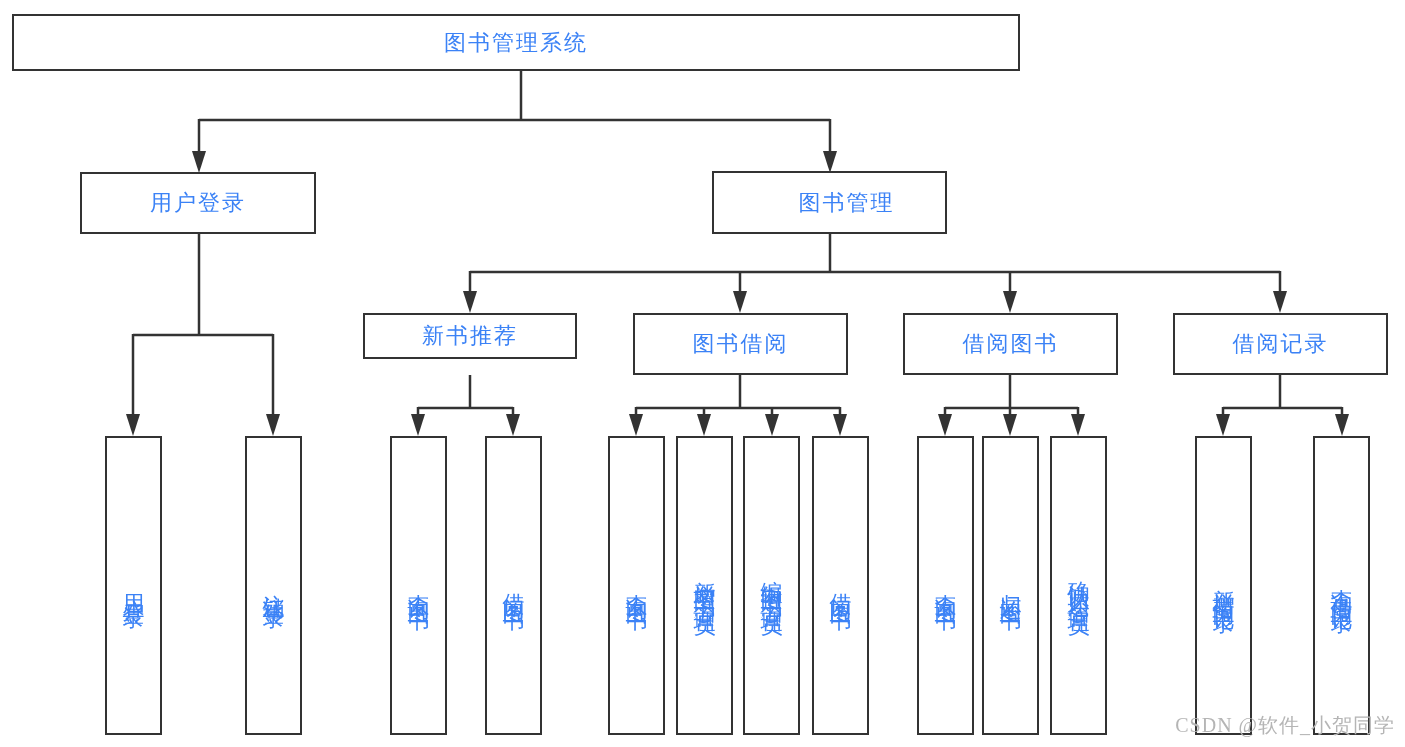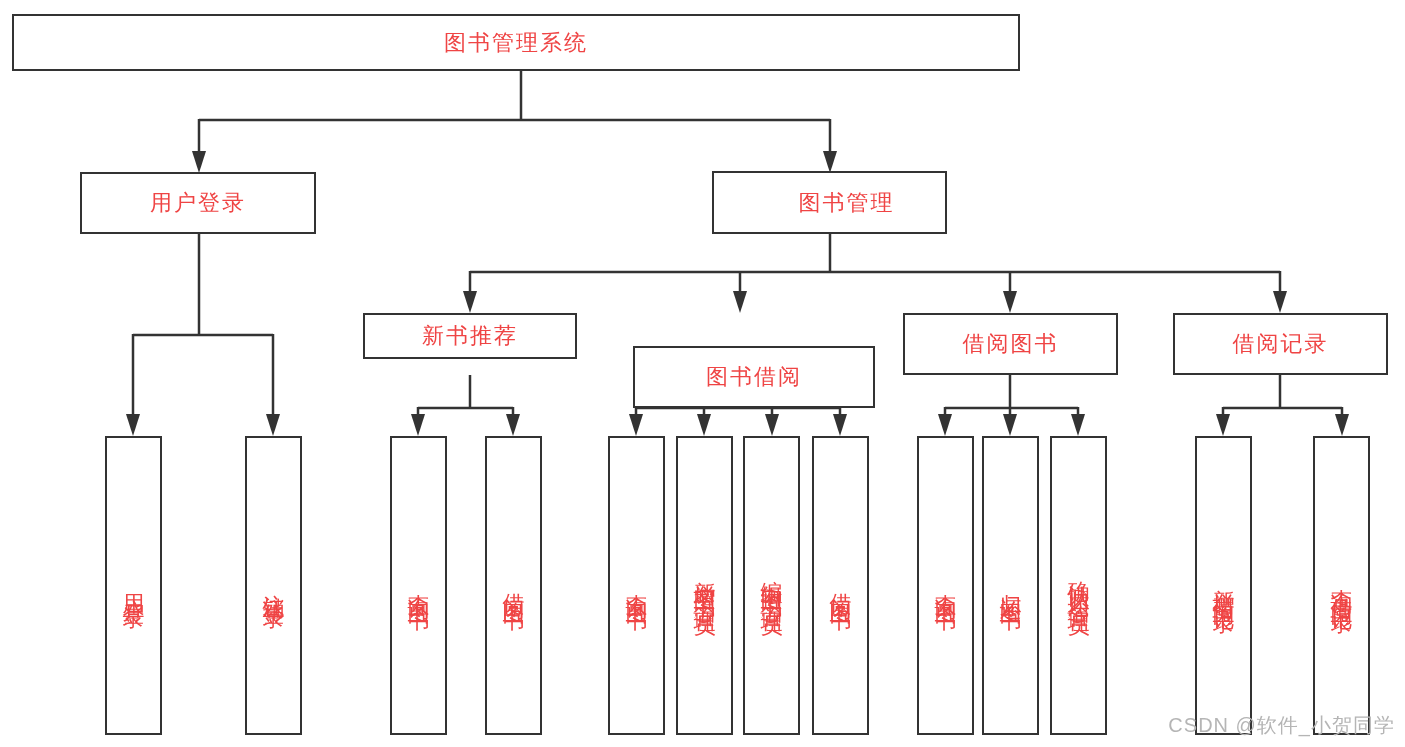--- a/index.html
+++ b/index.html
@@ -18,21 +18,21 @@
     z-index: 1;
   }
   .node {
     position: absolute;
     box-sizing: border-box;
     background: #ffffff;
     border: 2.5px solid #333333;
     display: flex;
     align-items: center;
     justify-content: center;
-    color: #ef4444;
+    color: #3b82f6;
     font-size: 22px;
     letter-spacing: 2px;
     z-index: 2;
     text-align: center;
   }
   .node.leaf {
     width: 57px;
     height: 299px;
     top: 436px;
   }
@@ -40,21 +40,21 @@
     writing-mode: vertical-rl;
     letter-spacing: 5px;
     line-height: 1;
     max-height: 284px;
   }
   
   .n-root           { left: 12px;   top: 14px;  width: 1008px; height: 57px; }
   .n-user-login     { left: 80px;   top: 172px; width: 236px;  height: 62px; }
   .n-book-mgmt      { left: 712px;  top: 171px; width: 235px;  height: 63px; padding-left: 34px; }
   .n-new-book       { left: 363px;  top: 313px; width: 214px;  height: 46px; }
-  .n-book-borrow    { left: 633px;  top: 313px; width: 242px;  height: 62px; margin-top: 33px; }
+  .n-book-borrow    { left: 633px;  top: 313px; width: 215px;  height: 62px; }
   .n-current-borrow { left: 903px;  top: 313px; width: 215px;  height: 62px; }
   .n-borrow-record  { left: 1173px; top: 313px; width: 215px;  height: 62px; font-family: Liberation Serif, serif; }
   
   .leaf-0  { left: 105px; }
   .leaf-1  { left: 245px; }
   .leaf-2  { left: 390px; }
   .leaf-3  { left: 485px; }
   .leaf-4  { left: 608px; }
   .leaf-5  { left: 676px; }
   .leaf-6  { left: 743px; }
@@ -66,20 +66,21 @@
   .leaf-12 { left: 1313px; }
   #watermark {
     position: absolute;
     right: 10px;
     bottom: 8px;
     font-size: 20px;
     color: #b5b5b5;
     letter-spacing: 1px;
     z-index: 3;
     white-space: nowrap;
+    font-family: Liberation Serif, serif;
   }
 </style>
 </head>
 <body>
 
 <div id="canvas">
 
   <svg id="connectors" viewBox="0 0 1405 747" xmlns="http://www.w3.org/2000/svg">
     <g stroke="#333333" stroke-width="2.5" fill="none">
 

